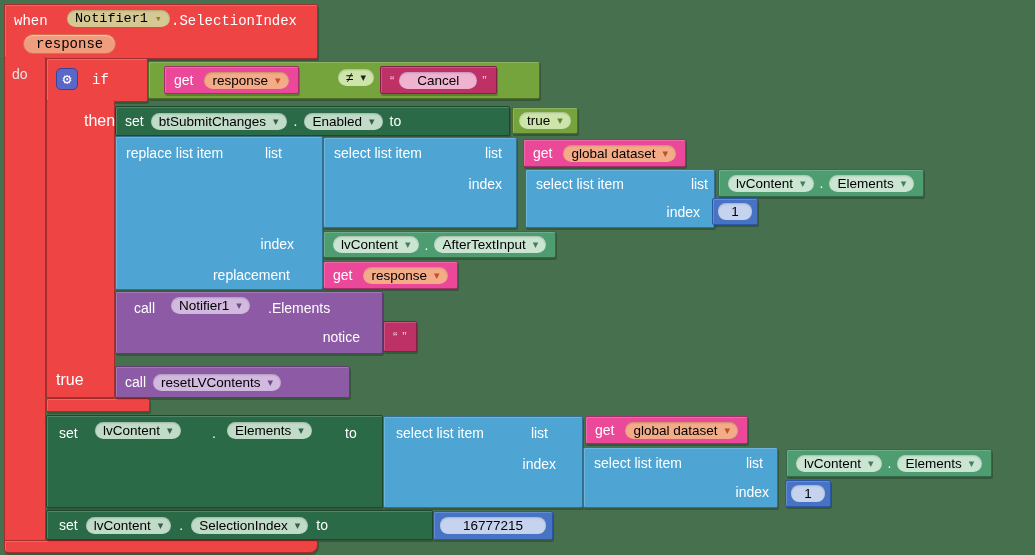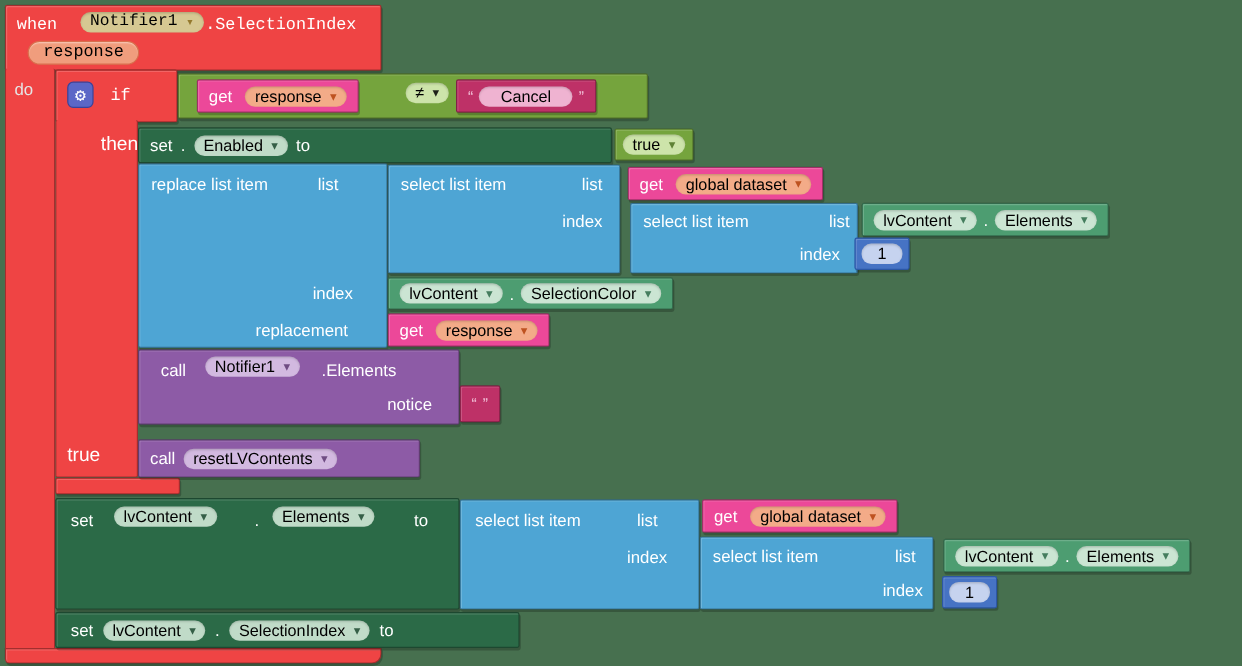--- a/index.html
+++ b/index.html
@@ -80,20 +80,21 @@
       <span>≠</span>
     </span>
   <div class="blk magenta rowflex" style="left:380px;top:66px;height:28px;gap:5px;">
     <span class="q">“</span>
     <span class="field" style="min-width:62px;justify-content:center;">Cancel</span>
     <span class="q">”</span>
   </div>
 
   <div class="blk gset rowflex" style="left:115px;top:106px;width:395px;height:30px;">
     <span class="lbl">set</span>
+    <span class="field dd">btSubmitChanges</span>
     <span class="dot">.</span>
     <span class="field dd">Enabled</span>
     <span class="lbl">to</span>
   </div>
   <div class="blk glogic rowflex" style="left:512px;top:107px;height:27px;padding:0 6px;">
     <span class="field dd">true</span>
   </div>
 
   <div class="blk blue" style="left:115px;top:136px;width:208px;height:154px;">
     <span class="abs lbl" style="left:10px;top:8px;">replace list item</span>
@@ -122,21 +123,21 @@
     <span class="dot">.</span>
     <span class="field dd">Elements</span>
   </div>
   <div class="blk math rowflex" style="left:712px;top:198px;height:27px;padding:0 5px;">
     <span class="field" style="min-width:18px;justify-content:center;">1</span>
   </div>
 
   <div class="blk gget rowflex" style="left:323px;top:231px;height:27px;gap:6px;">
     <span class="field dd">lvContent</span>
     <span class="dot">.</span>
-    <span class="field dd">SelectionColor</span>
+    <span class="field dd">AfterTextInput</span>
   </div>
 
   <div class="blk orange rowflex" style="left:323px;top:261px;height:28px;">
     <span class="lbl">get</span>
     <span class="field dd">response</span>
   </div>
 
   <div class="blk purple" style="left:115px;top:291px;width:268px;height:63px;">
     <span class="abs lbl" style="left:18px;top:8px;">call</span>
     <span class="abs field dd" style="left:55px;top:5px;">Notifier1</span>
@@ -185,14 +186,17 @@
     <span class="field" style="min-width:18px;justify-content:center;">1</span>
   </div>
 
   <div class="blk gset rowflex" style="left:46px;top:510px;width:387px;height:30px;gap:8px;padding-left:12px;">
     <span class="lbl">set</span>
     <span class="field dd">lvContent</span>
     <span class="dot">.</span>
     <span class="field dd">SelectionIndex</span>
     <span class="lbl">to</span>
   </div>
+  <div class="blk math rowflex" style="left:433px;top:511px;height:29px;padding:0 6px;">
+    <span class="field" style="min-width:90px;justify-content:center;">16777215</span>
+  </div>
 
 </div>
 
 </body></html>

